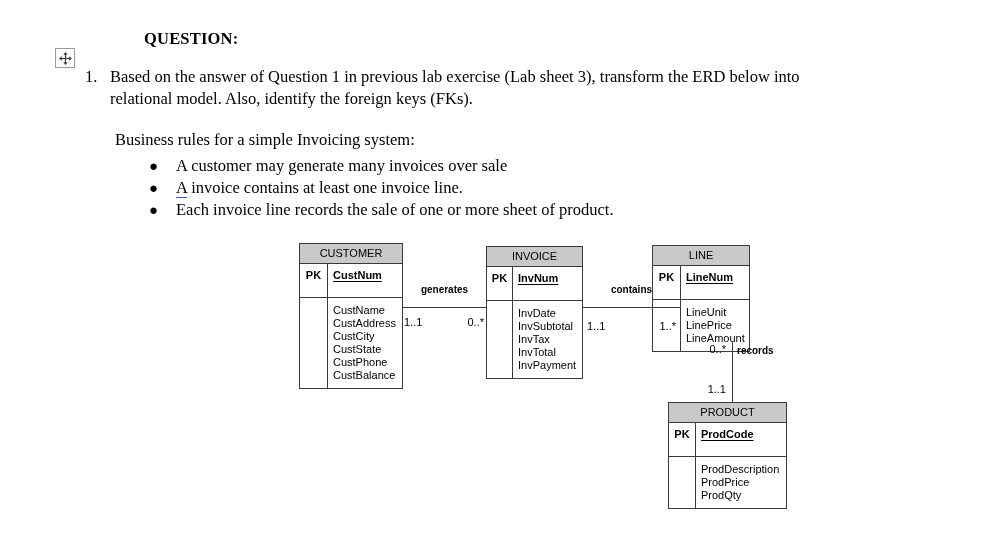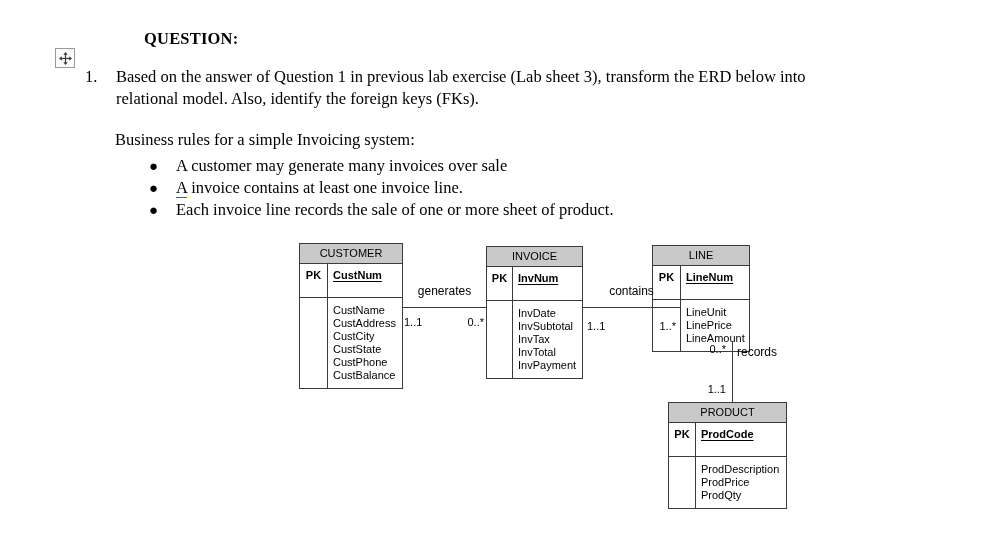--- a/index.html
+++ b/index.html
@@ -46,21 +46,21 @@
   }
   .attr-row .pk-cell { line-height:normal; }
   .attr-cell { flex:1; padding:6px 2px 6px 5px; }
   .attr-line { line-height:13px; white-space:nowrap; }
 
   
   .rel-h { position:absolute; height:1px; background:var(--diagram-line,#3a3a3a); }
   .rel-v { position:absolute; width:1px; background:var(--diagram-line,#3a3a3a); }
   .rel-label {
     position:absolute; font-family:"Liberation Sans","DejaVu Sans",sans-serif;
-    font-size:12px; text-align:center;
+    font-size:10px; text-align:center;font-weight:bold;
   }
   .card-label {
     position:absolute; font-family:"Liberation Sans","DejaVu Sans",sans-serif;
     font-size:11px;
   }
   .card-right { text-align:right; }
 </style>
 </head>
 <body style="--entity-header-bg: #c9c9c9; --diagram-line: #3a3a3a; --grammar-underline: #3a5bc7; --text: #000000;">
 
@@ -77,21 +77,21 @@
         <polygon points="6.5,0 4.3,2.8 8.7,2.8"></polygon>
         <polygon points="6.5,13 4.3,10.2 8.7,10.2"></polygon>
         <polygon points="0,6.5 2.8,4.3 2.8,8.7"></polygon>
         <polygon points="13,6.5 10.2,4.3 10.2,8.7"></polygon>
       </g>
     </svg>
   </span>
 </div>
 
 <div class="abs q-num" style="left:85px; top:66px;">1.</div>
-<div class="abs q-text" style="left:116px; top:66px;">Based on the answer of Question 1 in previous lab exercise (Lab sheet 3), transform the ERD below into relational model. Also, identify the foreign keys (FKs).</div>
+<div class="abs q-text" style="left:110px; top:66px;">Based on the answer of Question 1 in previous lab exercise (Lab sheet 3), transform the ERD below into relational model. Also, identify the foreign keys (FKs).</div>
 
 <div class="abs rules-intro" style="left:115px; top:129px;">Business rules for a simple Invoicing system:</div>
 
 <div class="abs bullet-row" style="left:149px; top:155px;">
   <span class="bullet-glyph">●</span>
   <span><span class="u-blue"></span><span>A customer may generate many invoices over sale</span></span>
 </div>
 
 <div class="abs bullet-row" style="left:149px; top:177px;">
   <span class="bullet-glyph">●</span>

